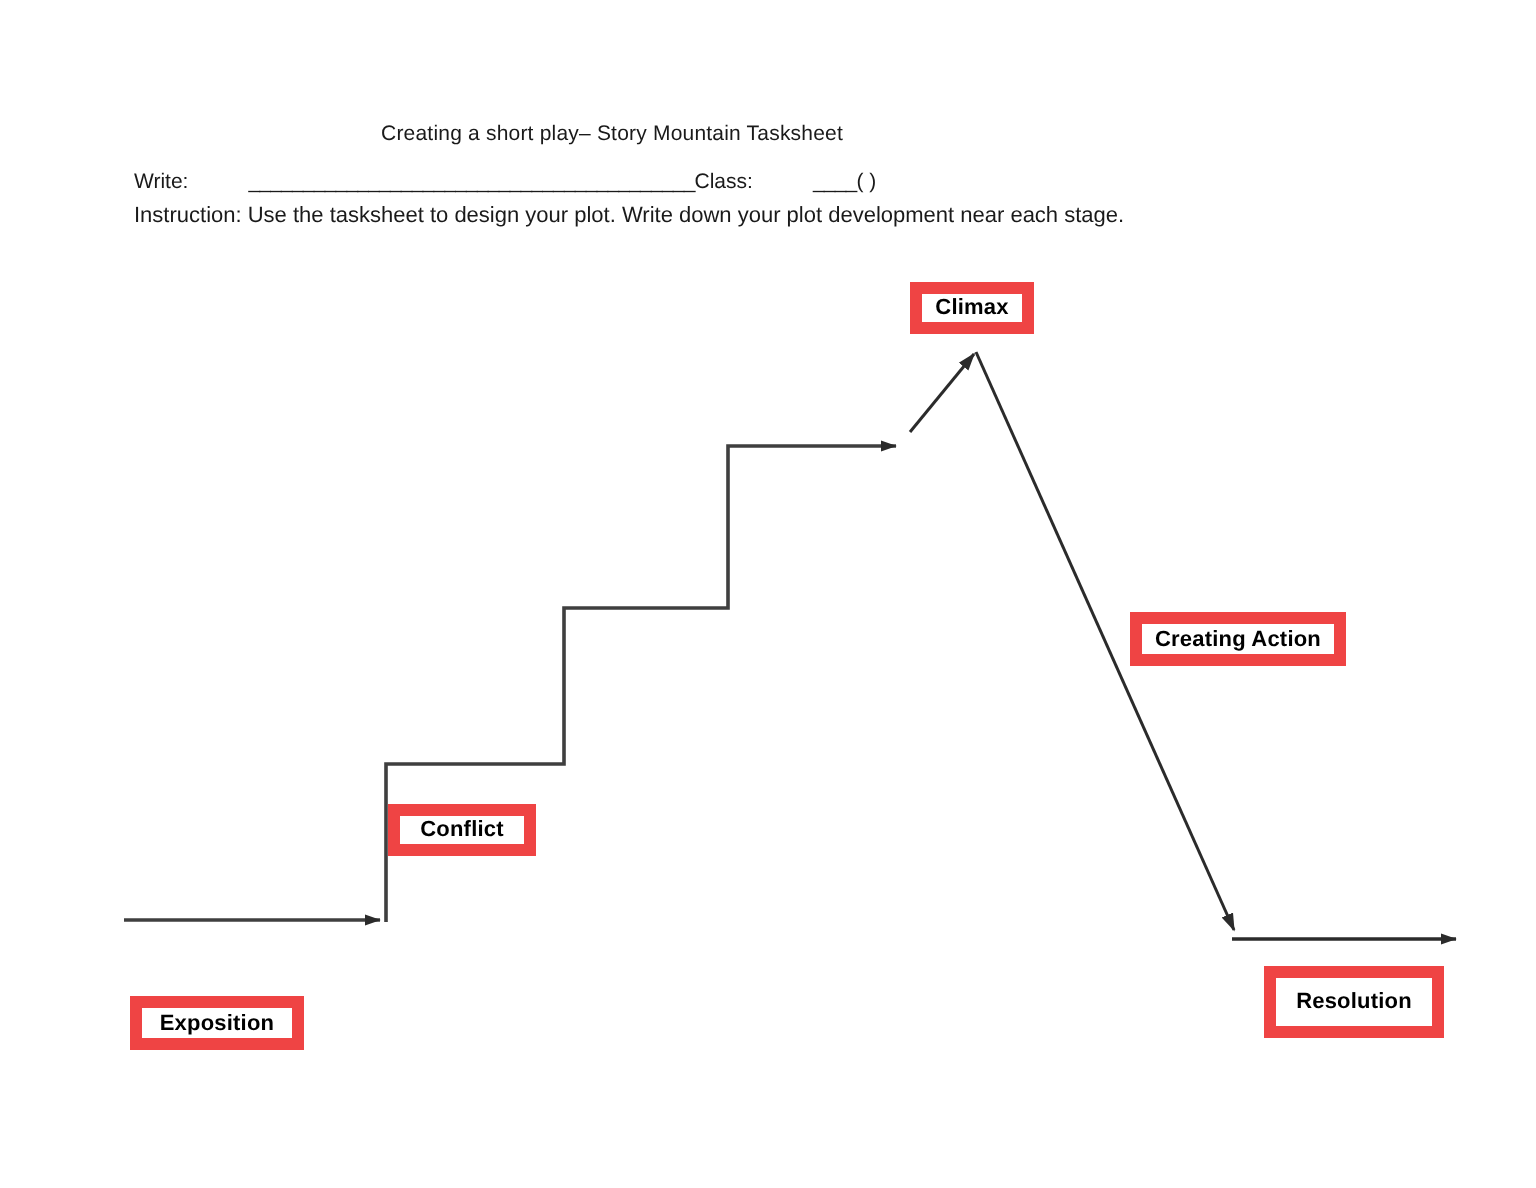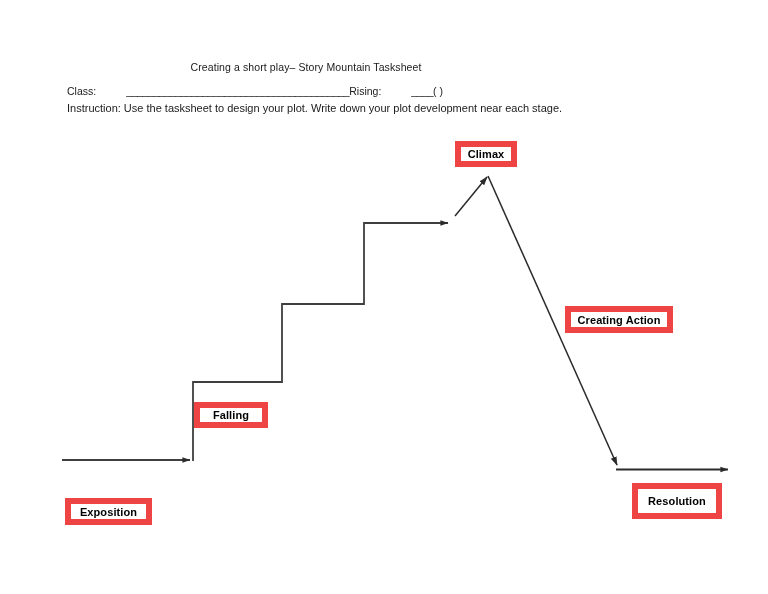--- a/index.html
+++ b/index.html
@@ -102,21 +102,21 @@
 </head>
 <body>
 
 <div id="page">
 
   <div id="header">
 
     <div id="doc-title">Creating a short play– Story Mountain Tasksheet</div>
 
     <div id="name-line">
-      <span>Class:</span><span class="rule-fill">_________________________________________</span><span>Rising:</span><span class="rule-fill">____</span><span>(</span><span>        </span><span>)</span>
+      <span>Write:</span><span class="rule-fill">_________________________________________</span><span>Class:</span><span class="rule-fill">____</span><span>(</span><span>        </span><span>)</span>
     </div>
 
     <div id="instruction-line">Instruction:  Use the tasksheet to design your plot. Write down your plot development near each stage.</div>
   </div>
 
   <div id="diagram">
     <svg width="768" height="594" viewBox="0 0 768 594" xmlns="http://www.w3.org/2000/svg">
 
       <defs>
         <marker id="arrow-right" markerWidth="9" markerHeight="9" refX="7.6" refY="3.2" orient="auto" markerUnits="userSpaceOnUse">
@@ -137,21 +137,21 @@
 
       <line x1="616" y1="469.5" x2="728" y2="469.5" stroke="#2b2b2b" stroke-width="1.8" marker-end="url(#arrow-right)"></line>
     </svg>
   </div>
 
   <div class="stage-box" id="box-exposition">
     <span>Exposition</span>
   </div>
 
   <div class="stage-box" id="box-conflict">
-    <span>Falling</span>
+    <span>Conflict</span>
   </div>
 
 
   <div class="stage-box" id="box-climax">
     <span>Climax</span>
   </div>
 
   <div class="stage-box" id="box-falling-action">
     <span>Creating Action</span>
   </div>

